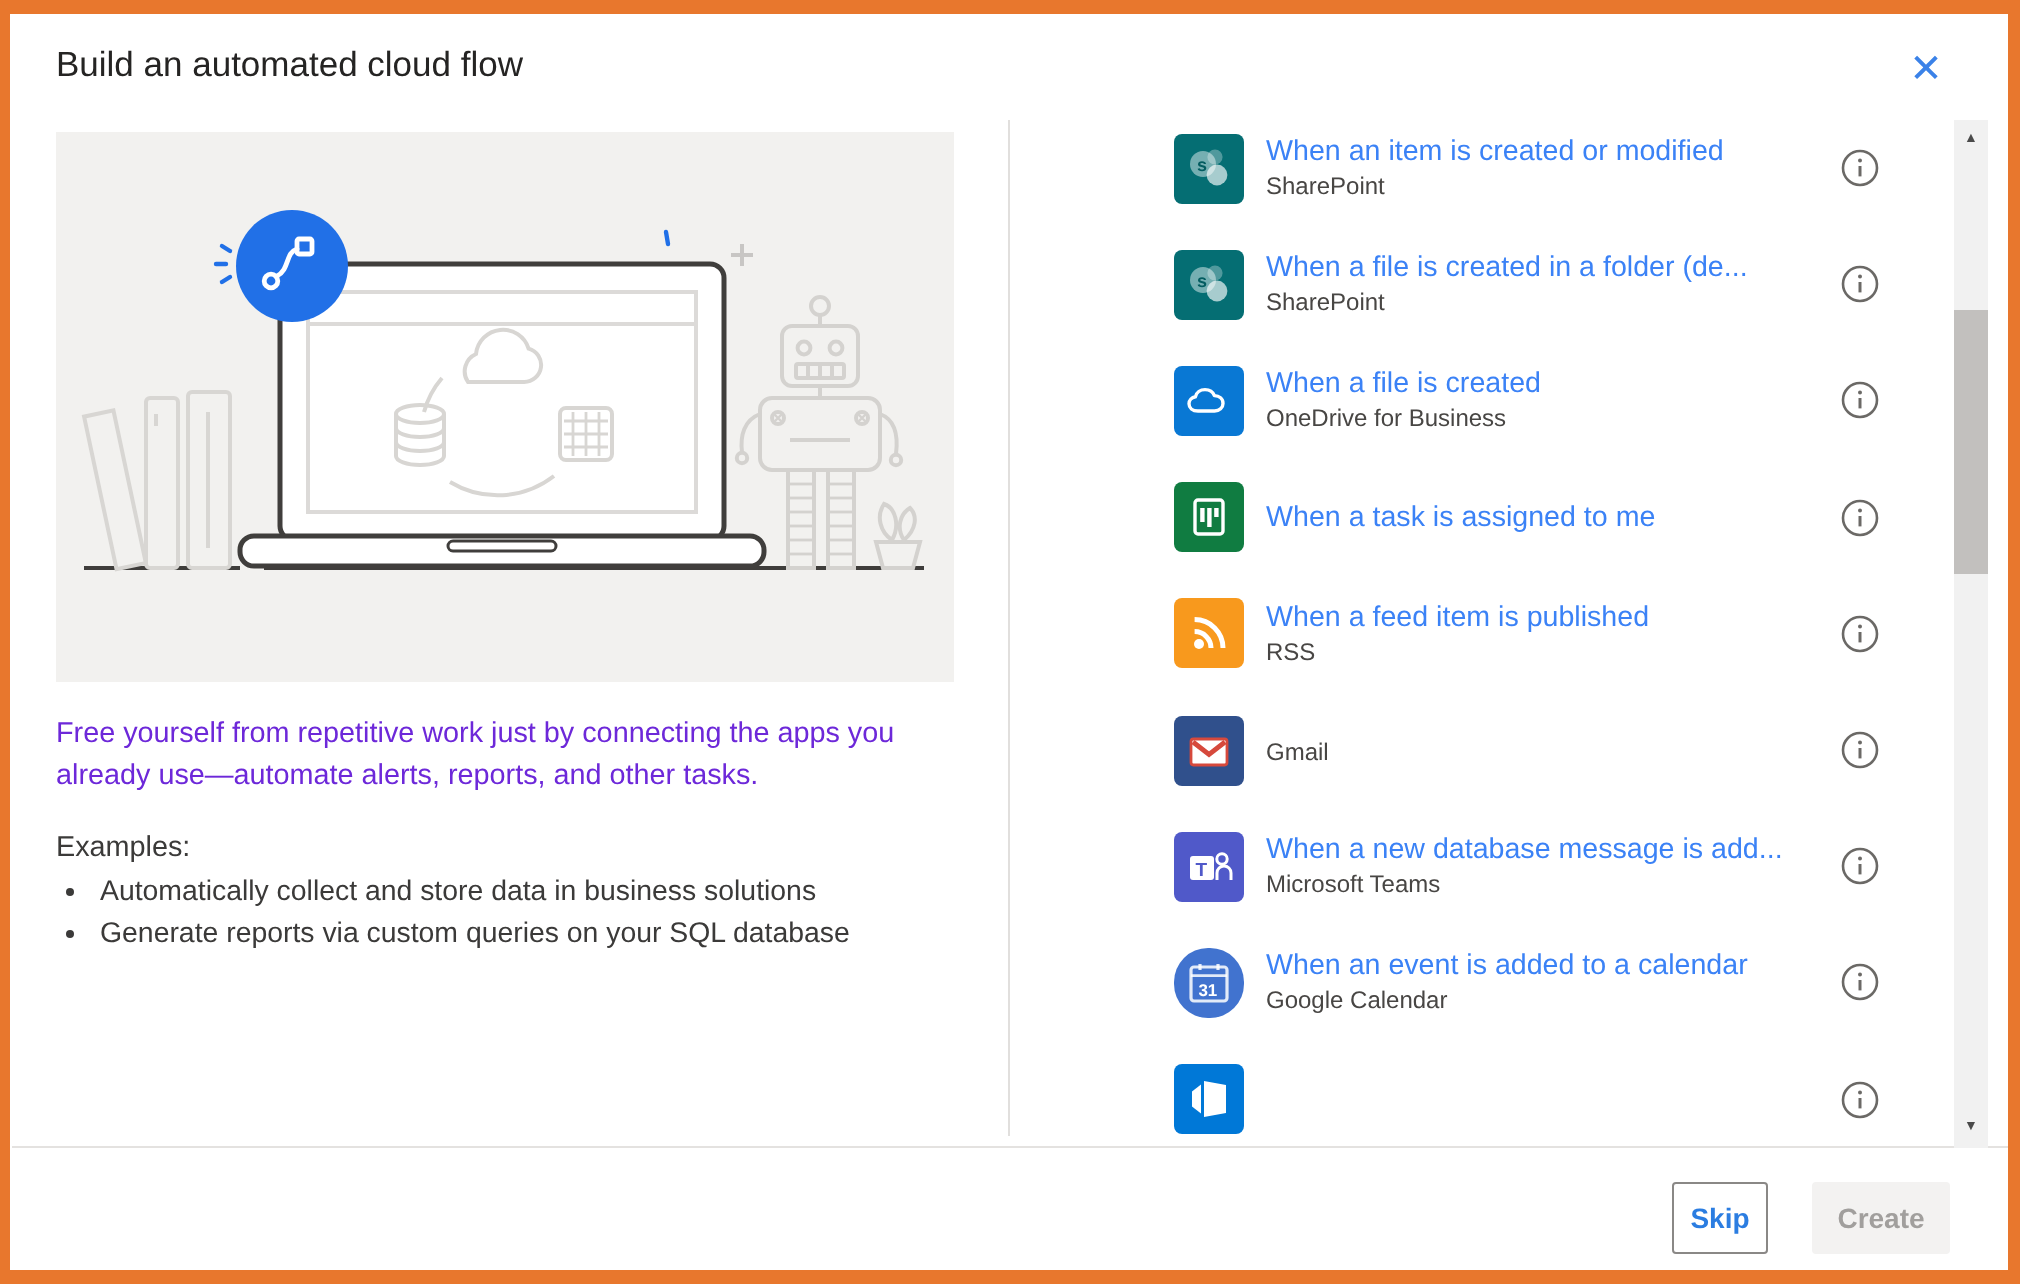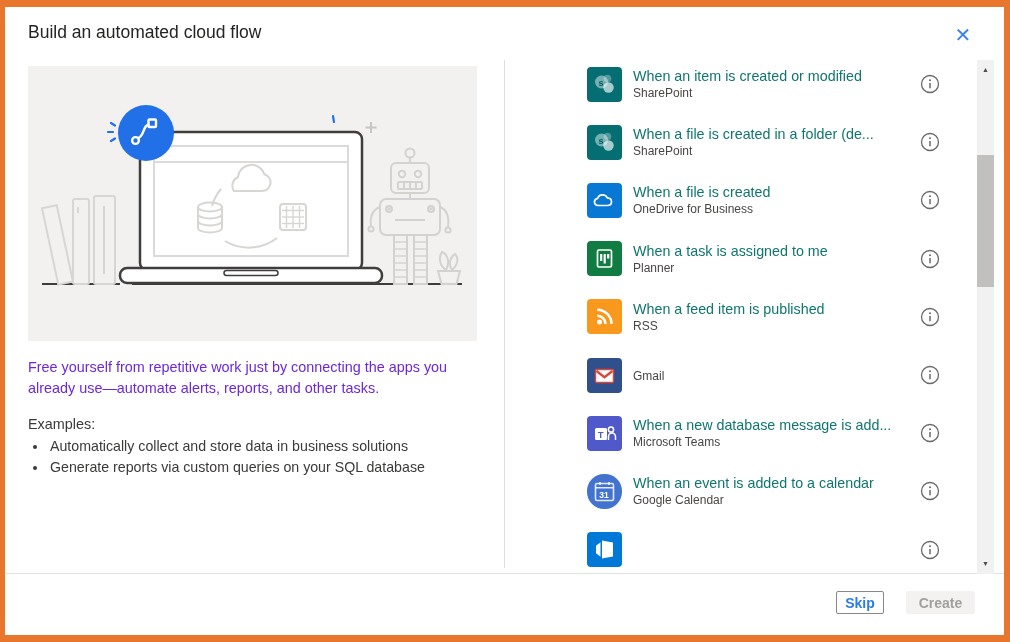--- a/index.html
+++ b/index.html
@@ -22,33 +22,33 @@
   .examples li{padding-left:2px;}
   
   .v-divider{position:absolute;left:504px;top:60px;width:1px;height:508px;background:#E1DFDD;}
   .h-divider{position:absolute;left:6px;right:6px;top:573px;height:1px;background:#E4E2E0;}
   
   .trigger-list{position:absolute;left:505px;top:55px;width:472px;height:519px;overflow:hidden;}
   .trigger-row{height:58.2px;display:flex;align-items:center;padding-left:82px;box-sizing:border-box;cursor:pointer;}
   .trigger-icon{width:35px;height:35px;border-radius:4px;flex:0 0 35px;overflow:hidden;}
   .trigger-icon svg{display:block;}
   .trigger-text{margin-left:11px;display:flex;flex-direction:column;min-width:0;}
-  .trigger-title{font-size:14.3px;color:#0f766e;white-space:nowrap;}
+  .trigger-title{font-size:14.3px;color:#3b82f6;white-space:nowrap;}
   .trigger-app{font-size:12px;color:#484644;margin-top:2px;white-space:nowrap;}
   .info-icon{margin-left:auto;margin-right:37px;width:20px;height:20px;cursor:pointer;}
   
   .scrollbar{position:absolute;left:977px;top:60px;width:17px;height:514px;background:#F1F1F1;z-index:55;}
   .scroll-btn{position:absolute;left:0;width:17px;height:16px;background:#F1F1F1;border:none;padding:0;
     font-size:7px;color:#4A4A4A;text-align:center;line-height:16px;cursor:pointer;}
   .scroll-btn.up{top:2px;}
   .scroll-btn.down{bottom:2px;}
   .scroll-thumb{position:absolute;left:0;top:95px;width:17px;height:132px;background:#C2C0BE;cursor:pointer;}
   
   .footer{position:absolute;top:591px;right:35px;display:flex;gap:22px;z-index:61;}
-  .btn{height:23px;border-radius:2px;font-family:"Liberation Sans",sans-serif;font-size:14px;font-weight:700;
+  .btn{height:36px;border-radius:2px;font-family:"Liberation Sans",sans-serif;font-size:14px;font-weight:700;
     cursor:pointer;padding:0 4px;box-sizing:border-box;}
   .btn-skip{background:#fff;border:1px solid #8A8886;color:#2B7DE1;min-width:48px;}
   .btn-create{background:#F3F2F1;border:1px solid #F3F2F1;color:#A19F9D;min-width:69px;}
   .btn-cancel{background:#fff;border:1px solid #8A8886;color:#323130;min-width:87px;}
 </style>
 </head>
 <body>
 
 <div class="frame"></div>
 
@@ -233,21 +233,20 @@
     <span class="trigger-icon" style="background: rgb(16, 124, 65);">
         <svg width="35" height="35" viewBox="0 0 35 35">
           <rect x="10.5" y="9" width="14" height="17" rx="1.5" fill="none" stroke="#fff" stroke-width="1.7"></rect>
           <line x1="14.2" y1="13" x2="14.2" y2="20" stroke="#fff" stroke-width="2.2"></line>
           <line x1="17.7" y1="13" x2="17.7" y2="22.5" stroke="#fff" stroke-width="2.2"></line>
           <line x1="21.2" y1="13" x2="21.2" y2="17.5" stroke="#fff" stroke-width="2.2"></line>
         </svg>
       </span>
     <span class="trigger-text">
       <span class="trigger-title">When a task is assigned to me</span>
-      <span class="trigger-app">Planner</span>
     </span>
     <span class="info-icon">
       <svg width="20" height="20" viewBox="0 0 20 20">
         <circle cx="10" cy="10" r="8.5" fill="none" stroke="#6B6966" stroke-width="1.3"></circle>
         <line x1="10" y1="9" x2="10" y2="14.2" stroke="#6B6966" stroke-width="1.5"></line>
         <circle cx="10" cy="6.2" r="1" fill="#6B6966"></circle>
       </svg>
     </span>
   </div>
     <div class="trigger-row">

